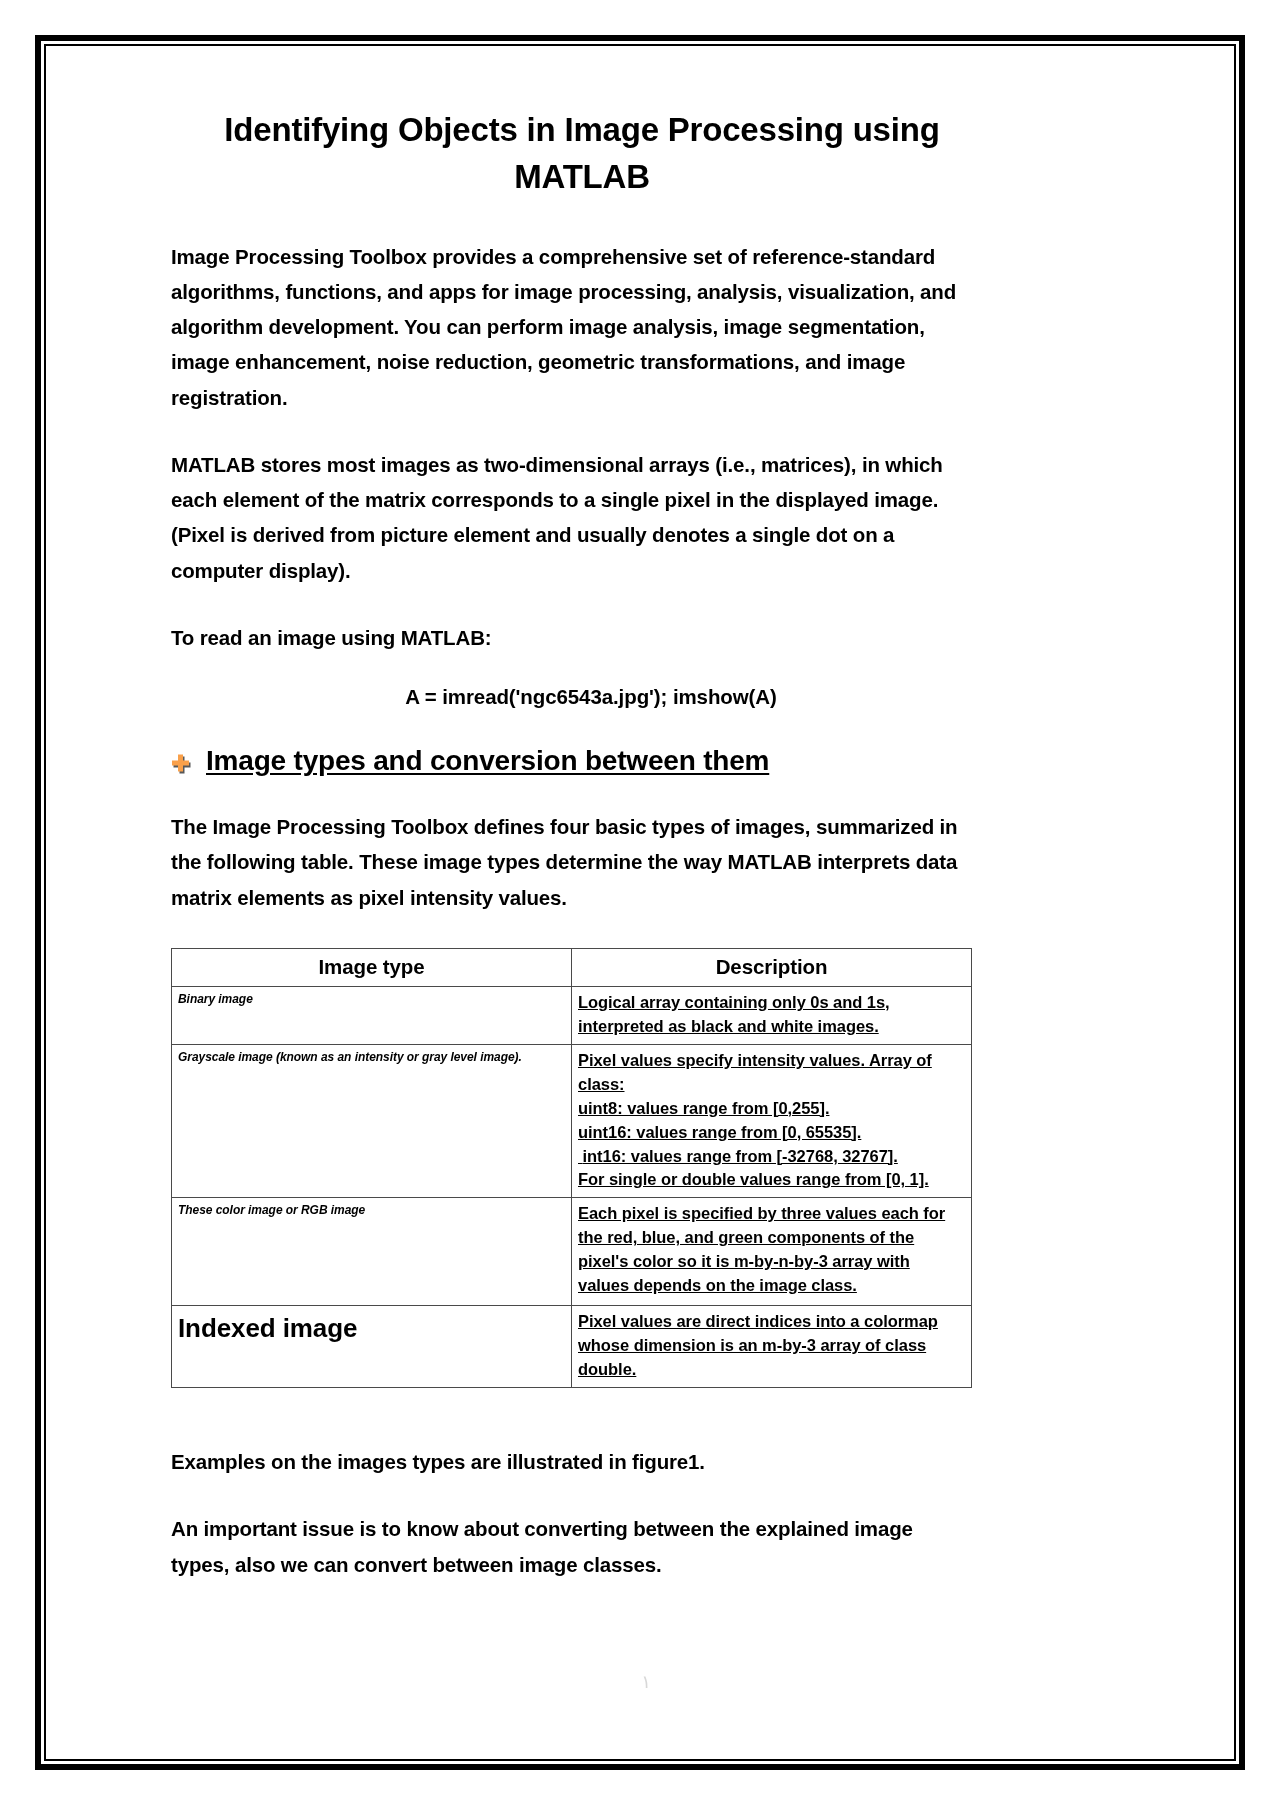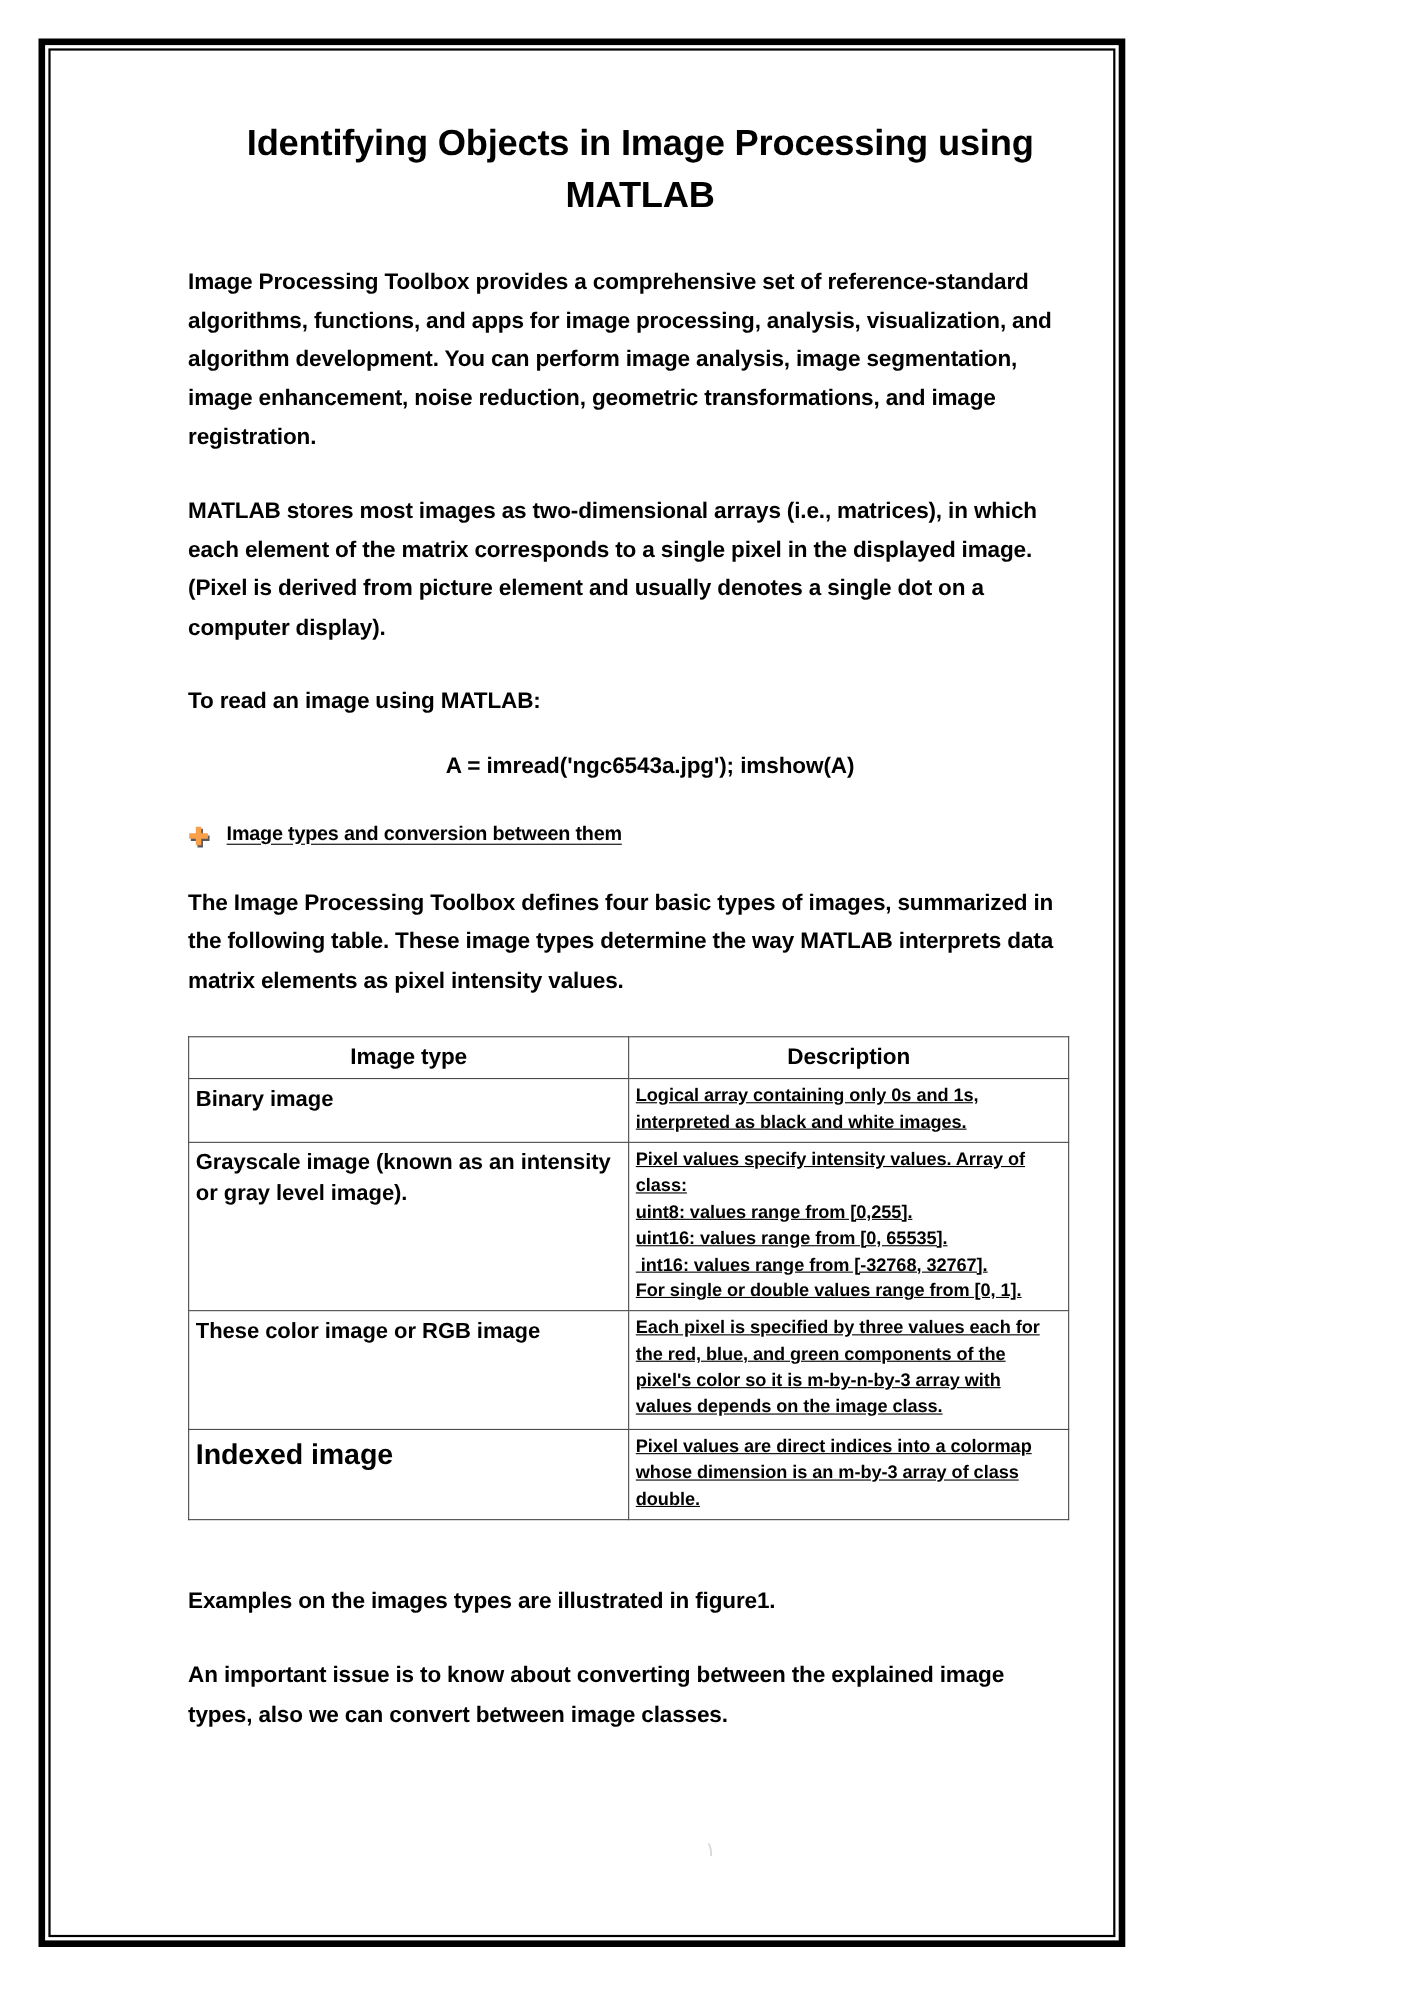--- a/index.html
+++ b/index.html
@@ -16,21 +16,21 @@
     color: #000000;
     position: relative;
     overflow: hidden;
   }
 
   
   .page-frame {
     position: absolute;
     left: 35px;
     top: 35px;
-    width: 988px;
+    width: 1210px;
     height: 1735px;
     border: 6px solid #000000;
     background: #ffffff;
   }
   .page-frame-inner {
     position: absolute;
     left: 3px;
     top: 3px;
     right: 3px;
     bottom: 3px;
@@ -84,21 +84,21 @@
     gap: 9px;
   }
   .bullet-icon {
     width: 26px;
     height: 26px;
     flex: 0 0 26px;
     position: relative;
     top: 2px;
   }
   .section-heading-text {
-    font-size: 18px;
+    font-size: 28px;
     font-weight: bold;
     text-decoration: underline;
     text-underline-offset: 3px;
     letter-spacing: -0.2px;
   }
 
   
   .types-table {
     border-collapse: collapse;
     width: 800px;
@@ -115,24 +115,25 @@
     text-align: center;
     font-size: 20.5px;
     font-weight: bold;
     padding: 6px 6px 7px 6px;
     letter-spacing: -0.1px;
   }
   .col-type  { width: 400px; }
   .col-desc  { width: 400px; }
 
   .cell-type {
-    font-size: 20px;
+    font-size: 12px;
     font-weight: bold;
     line-height: 1.42;
     letter-spacing: -0.05px;
+    font-style: italic;
   }
   .cell-type-lg {
     font-size: 26px;
     font-weight: bold;
     line-height: 1.4;
     letter-spacing: -0.1px;
   }
   .cell-desc {
     font-size: 16.5px;
     font-weight: bold;

